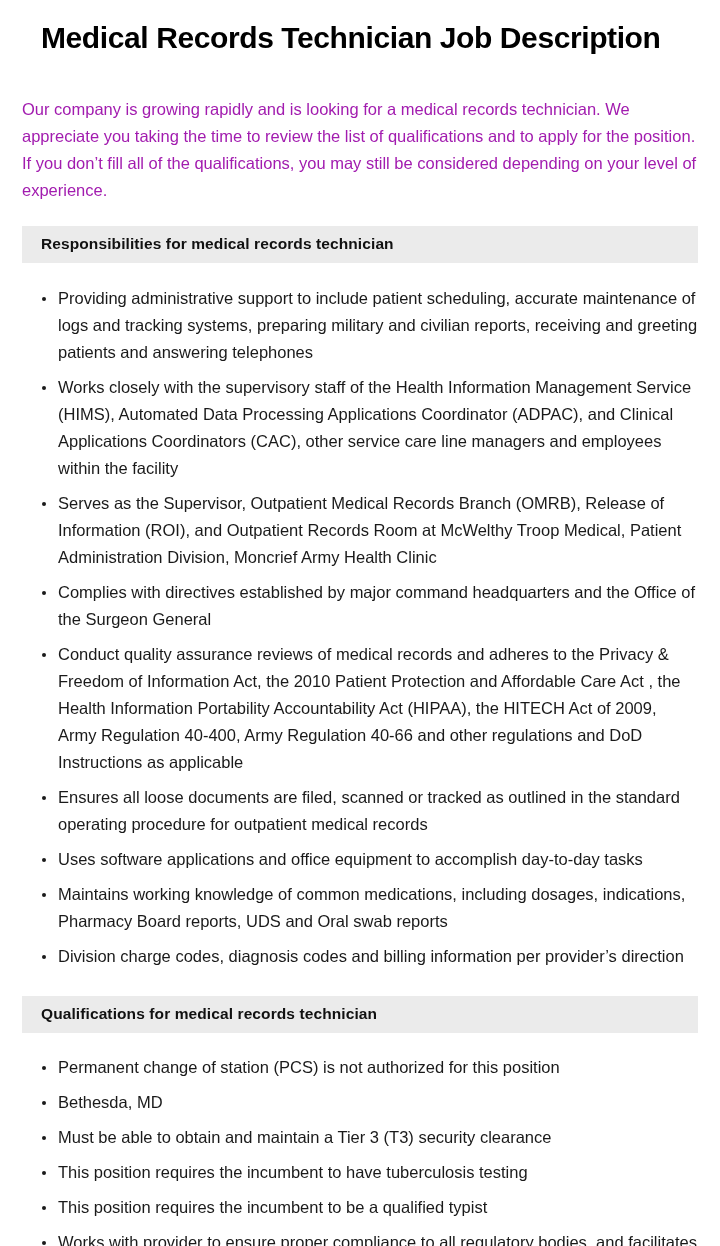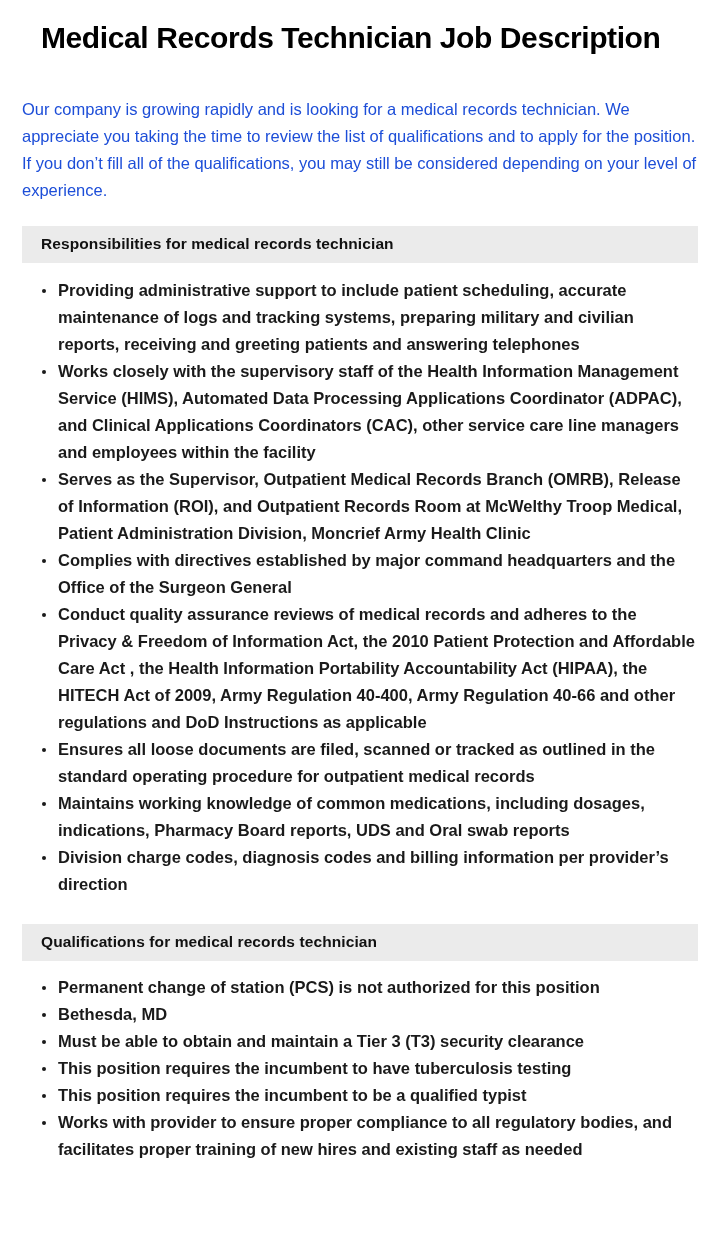--- a/index.html
+++ b/index.html
@@ -26,21 +26,21 @@
     line-height: 1.15;
     margin: 16px;
     padding: 5px 0 0 3px;
     color: #000000;
   }
   .intro {
     font-size: 16.5px;
     line-height: 27px;
     margin: 0;
     padding: 24px 0 0 0;
-    color: #1d4ed8;
+    color: #a21caf;
     max-width: 676px;
   }
   .section {
     margin-top: 22px;
   }
   .section-header {
     background: #ebebeb;
     height: 37px;
     display: flex;
     align-items: center;
@@ -58,24 +58,23 @@
   ul.bullets {
     list-style: none;
     margin: 0;
     padding: 14px 0 0 0;
   }
   ul.bullets li {
     position: relative;
     font-size: 16.5px;
     line-height: 27px;
     padding: 0 0 0 36px;
-    margin: 0 0 0 0;
+    margin: 8px 0 0 0;
     color: #1a1a1a;
     max-width: 676px;
-    font-weight: bold;
   }
   ul.bullets li::before {
     content: "";
     position: absolute;
     left: 20px;
     top: 12px;
     width: 4px;
     height: 4px;
     border-radius: 50%;
     background: #1a1a1a;
@@ -100,20 +99,21 @@
     <div class="section-header">
       <span class="section-header-text">Responsibilities for medical records technician</span>
     </div>
     <ul class="bullets" id="responsibilities-list">
         <li>Providing administrative support to include patient scheduling, accurate maintenance of logs and tracking systems, preparing military and civilian reports, receiving and greeting patients and answering telephones</li>
         <li>Works closely with the supervisory staff of the Health Information Management Service (HIMS), Automated Data Processing Applications Coordinator (ADPAC), and Clinical Applications Coordinators (CAC), other service care line managers and employees within the facility</li>
         <li>Serves as the Supervisor, Outpatient Medical Records Branch (OMRB), Release of Information (ROI), and Outpatient Records Room at McWelthy Troop Medical, Patient Administration Division, Moncrief Army Health Clinic</li>
         <li>Complies with directives established by major command headquarters and the Office of the Surgeon General</li>
         <li>Conduct quality assurance reviews of medical records and adheres to the Privacy &amp; Freedom of Information Act, the 2010 Patient Protection and Affordable Care Act , the Health Information Portability Accountability Act (HIPAA), the HITECH Act of 2009, Army Regulation 40-400, Army Regulation 40-66 and other regulations and DoD Instructions as applicable</li>
         <li>Ensures all loose documents are filed, scanned or tracked as outlined in the standard operating procedure for outpatient medical records</li>
+        <li>Uses software applications and office equipment to accomplish day-to-day tasks</li>
         <li>Maintains working knowledge of common medications, including dosages, indications, Pharmacy Board reports, UDS and Oral swab reports</li>
         <li>Division charge codes, diagnosis codes and billing information per provider’s direction</li>
       </ul>
   </div>
 
   <div class="section section-qualifications">
     <div class="section-header">
       <span class="section-header-text">Qualifications for medical records technician</span>
     </div>
     <ul class="bullets" id="qualifications-list">

